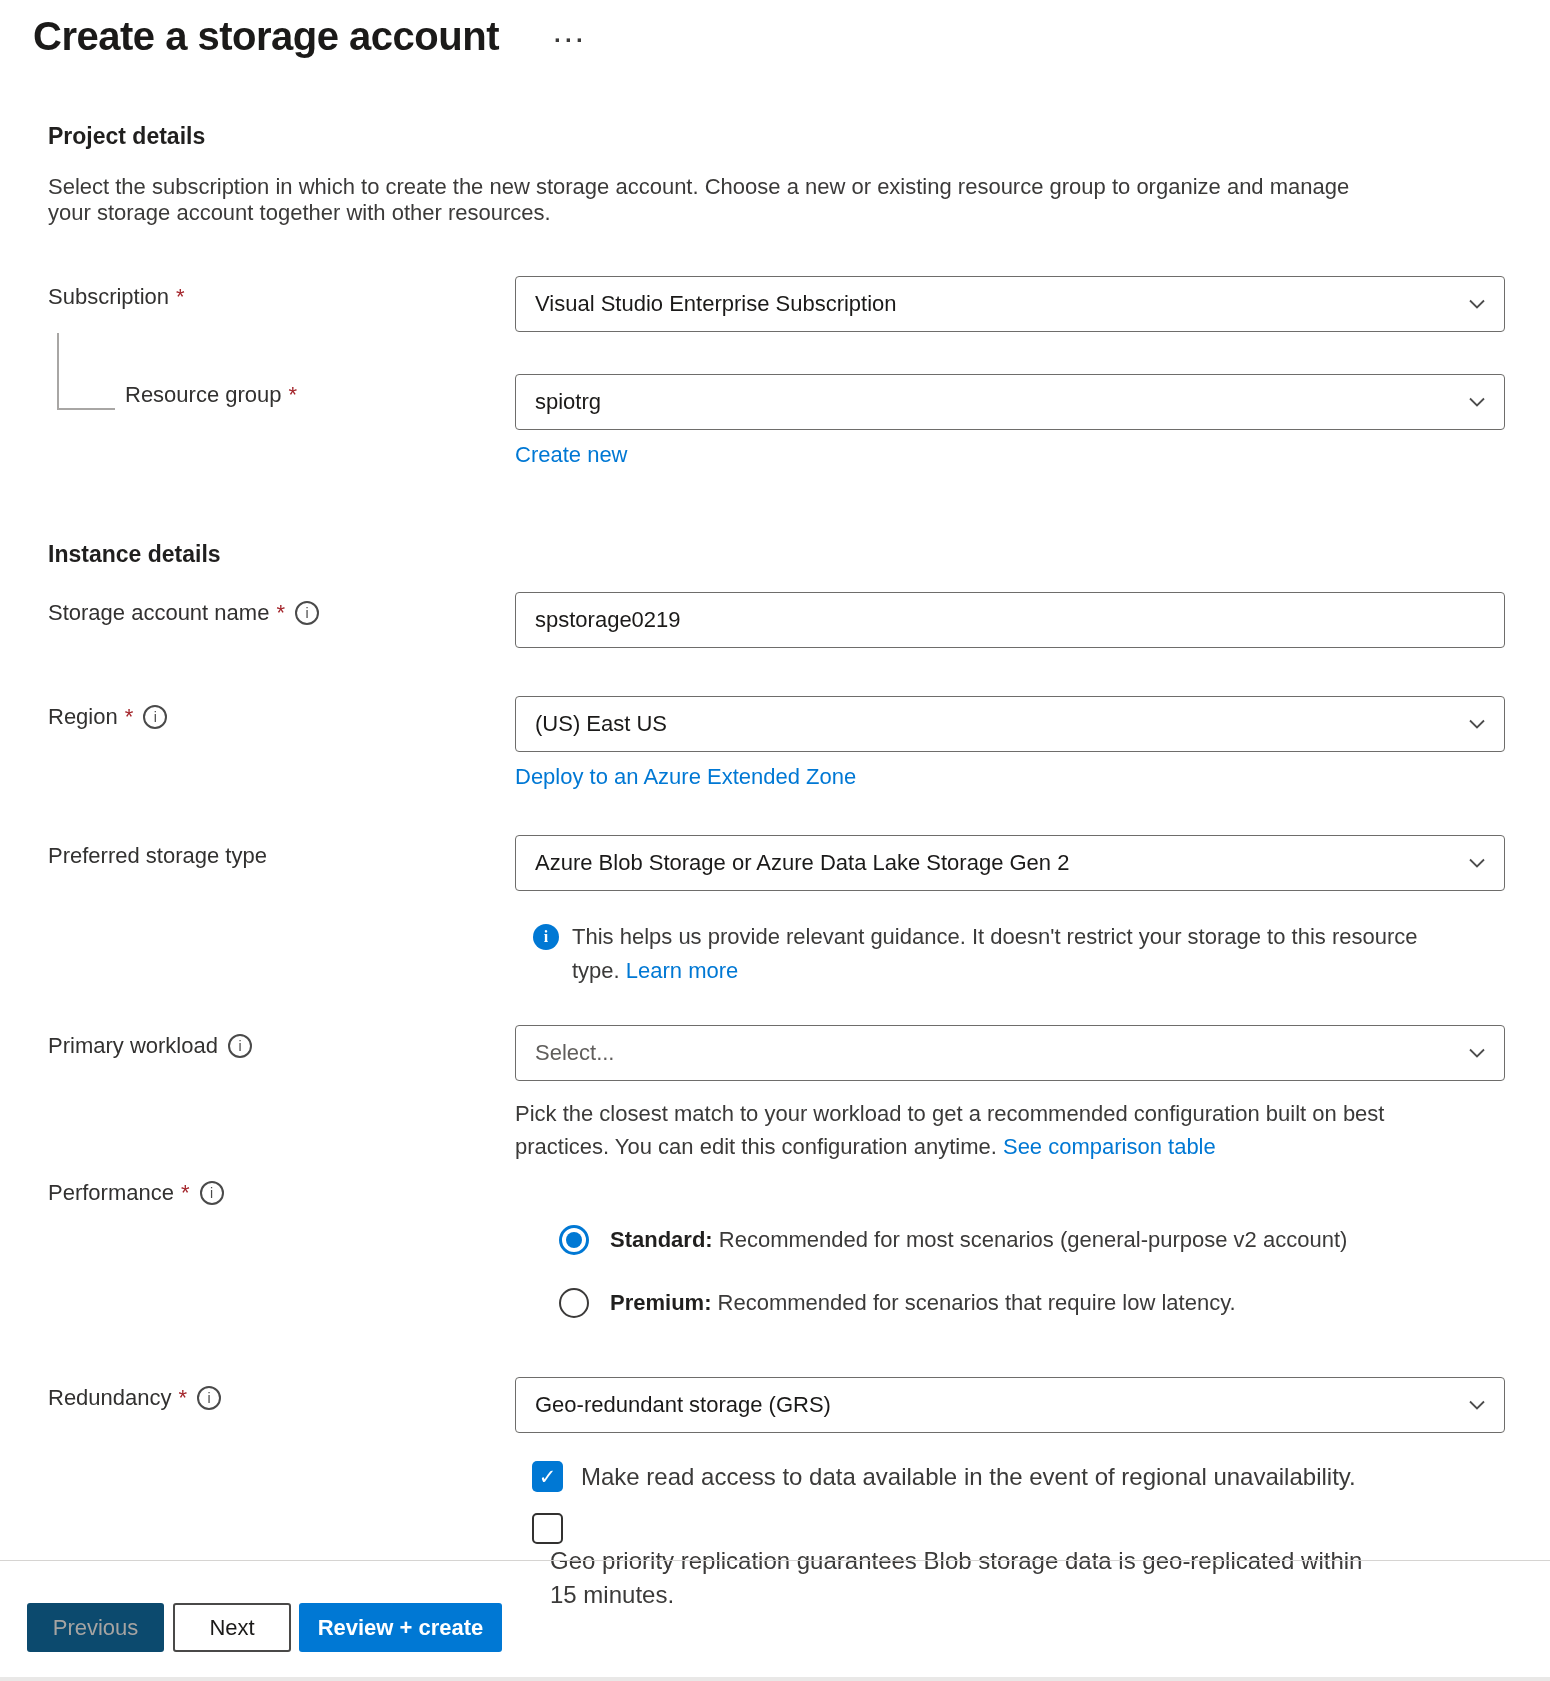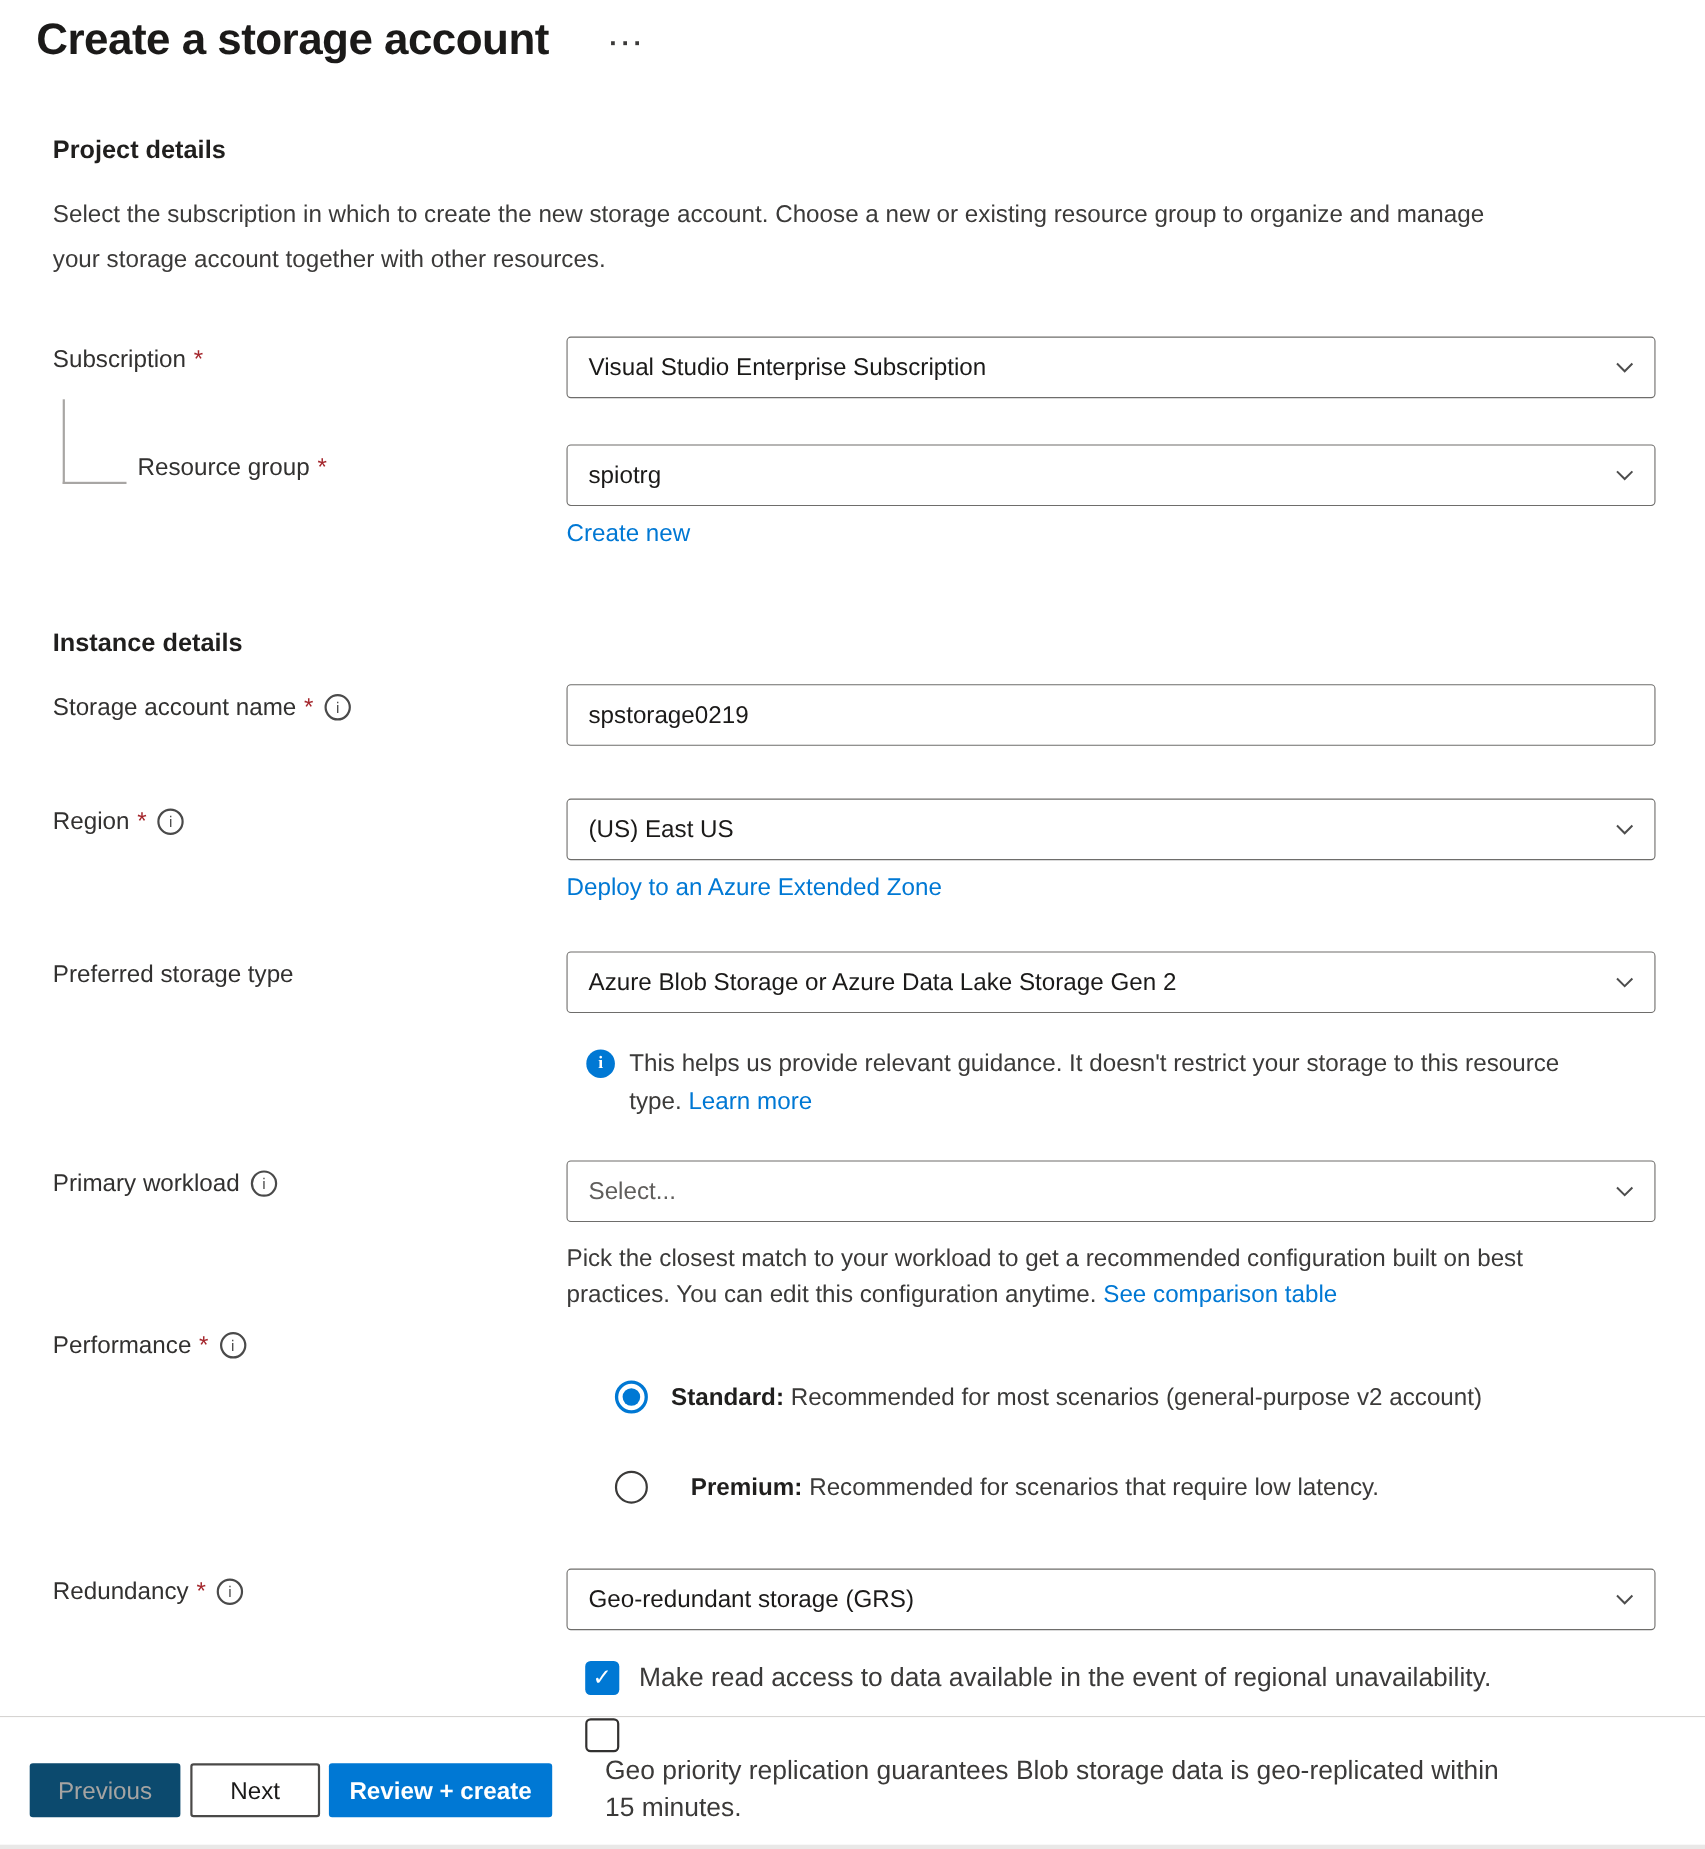--- a/index.html
+++ b/index.html
@@ -15,21 +15,21 @@
   .title-row { display: flex; align-items: center; margin-left: 33px; }
   h1 { font-size: 40px; font-weight: 700; color: #1b1a19; letter-spacing: -0.5px; line-height: 48px; }
   .more-dots { margin-left: 55px; font-size: 24px; font-weight: 700; color: #3b3a39; letter-spacing: 3px; cursor: pointer; line-height: 20px; padding-top: 8px; }
 
   .content { margin-left: 48px; width: 1460px; }
 
   h2.section-heading { font-size: 23px; font-weight: 700; color: #201f1e; line-height: 32px; }
   .project-heading { margin-top: 60px; }
   .instance-heading { margin-top: 70px; }
 
-  .section-desc { margin-top: 22px; font-size: 22px; line-height: 41px; color: #3b3a39; max-width: 1310px; }
+  .section-desc { margin-top: 22px; font-size: 22px; line-height: 26px; color: #3b3a39; max-width: 1310px; }
 
   
   .form-row { display: flex; align-items: flex-start; }
   .label-col { width: 467px; flex: none; display: flex; align-items: center; min-height: 42px; font-size: 22px; color: #323130; }
   .control-col { width: 990px; flex: none; }
   .req { color: #a4262c; margin-left: 7px; font-size: 22px; }
   .info-icon {
     width: 24px; height: 24px; border: 2px solid #4a4a4a; border-radius: 50%;
     display: inline-flex; align-items: center; justify-content: center;
     font-size: 14px; line-height: 1; color: #4a4a4a; margin-left: 10px; flex: none;
@@ -69,21 +69,21 @@
     font-size: 16px; font-weight: 700; flex: none; margin-top: 4px;
     font-family: "Liberation Serif", serif;
   }
   .info-note-text { margin-left: 13px; font-size: 22px; line-height: 34px; color: #3b3a39; max-width: 880px; }
 
   .helper-text { margin-top: 16px; font-size: 22px; line-height: 33px; color: #3b3a39; max-width: 905px; }
 
   
   .radio-group { padding-top: 46px; padding-left: 44px; }
   .radio-row { display: flex; align-items: center; cursor: pointer; }
-  .radio-row + .radio-row { margin-top: 52px; gap: 18px; }
+  .radio-row + .radio-row { margin-top: 33px; }
   .radio { width: 30px; height: 30px; border-radius: 50%; flex: none; position: relative; }
   .radio-selected { border: 3px solid #0078d4; }
   .radio-selected::after {
     content: ""; position: absolute; left: 50%; top: 50%; transform: translate(-50%,-50%);
     width: 16px; height: 16px; border-radius: 50%; background: #0078d4;
   }
   .radio-unselected { border: 2px solid #3b3a39; }
   .radio-text { margin-left: 21px; font-size: 22px; color: #3b3a39; }
   .radio-name { font-weight: 700; color: #201f1e; }
   .perf-label { min-height: 28px; }

